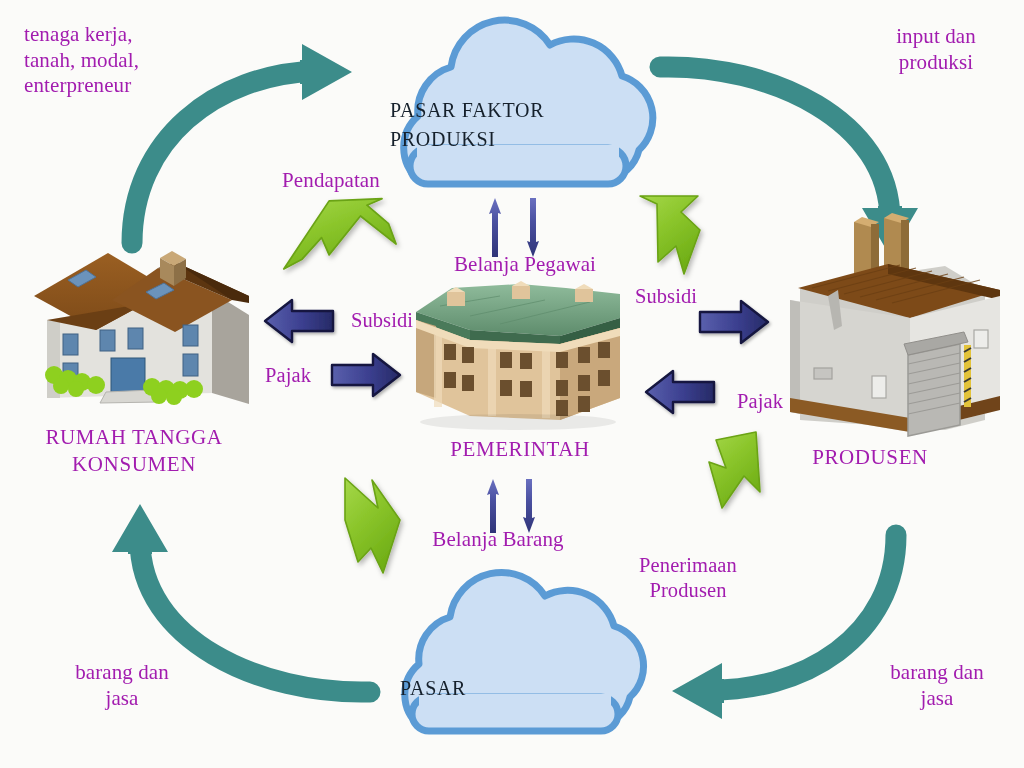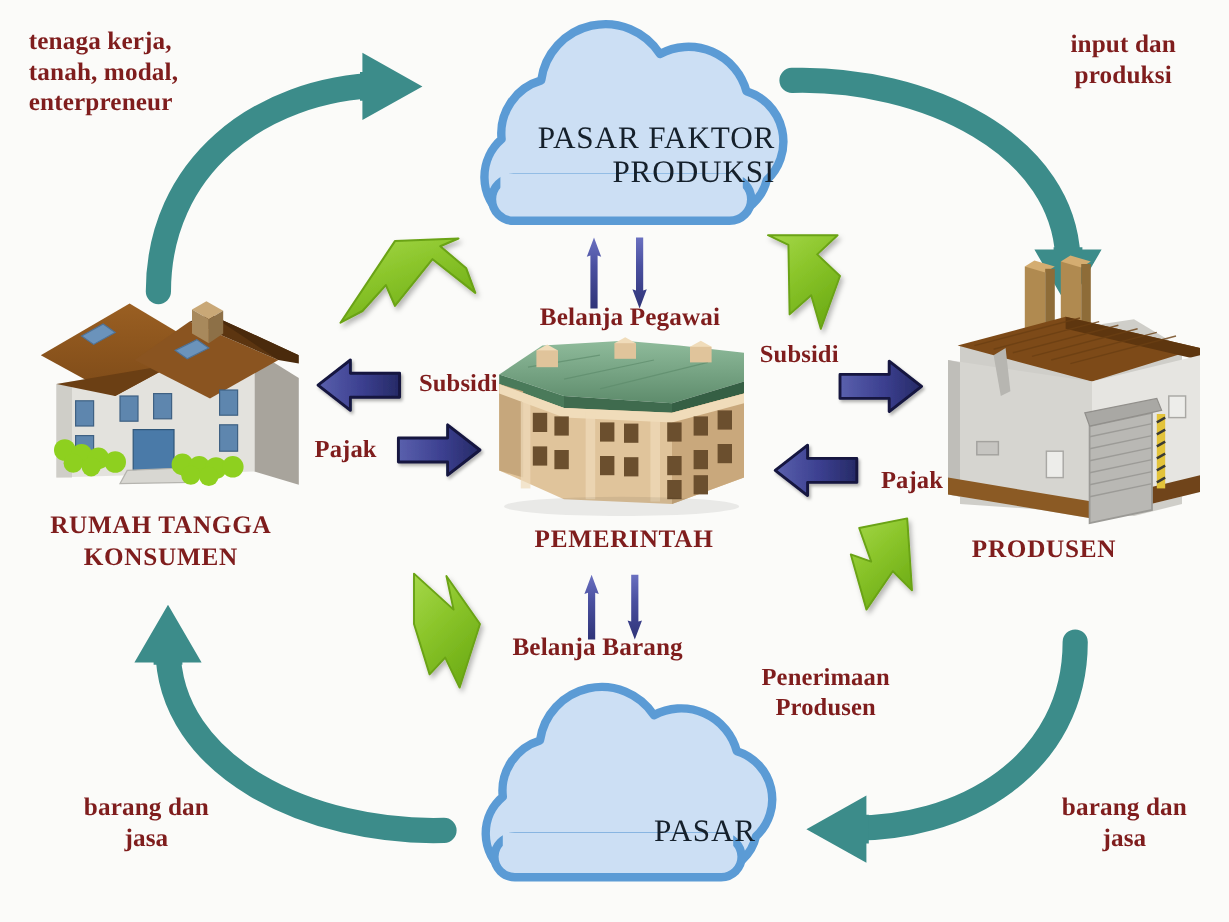--- a/index.html
+++ b/index.html
@@ -7,38 +7,38 @@
     width:1024px;height:768px;
     background:#fbfbf9;
     font-family:"Liberation Serif", serif;
     overflow:hidden;
     position:relative;
   }
   #stage{position:absolute;left:0;top:0;width:1024px;height:768px;}
   svg.layer{position:absolute;left:0;top:0;width:1024px;height:768px;}
   .lbl{
     position:absolute;
-    color:#7f1d1d;
+    color:#a21caf;
     font-family:"Liberation Serif", serif;
-    font-weight:bold;
+    font-weight:normal;
     line-height:1.22;
     white-space:pre;
     text-align:center;
     letter-spacing:0.1px;
   }
   .lbl.left{text-align:left;}
   .t20{font-size:20.5px;}
   .t21{font-size:21px;}
   .cloudtext{
     position:absolute;
     color:#15202b;
     font-family:"Liberation Serif", serif;
-    font-size:26px;
+    font-size:20px;
     letter-spacing:0.7px;
-    text-align:right;
+    text-align:left;
     line-height:1.45;
     white-space:pre;
     font-weight:400;
   }
 </style>
 </head>
 <body>
 
 <div id="stage">
 
@@ -345,20 +345,21 @@
   <div class="lbl left t21" style="left:24px; top:22px; width:230px;">tenaga kerja,
 tanah, modal,
 enterpreneur</div>
 
   <div class="lbl t21" style="left:856px; top:24px; width:160px;">input dan
 produksi</div>
 
   <div class="cloudtext" style="left:390px; top:96px; width:256px;">PASAR FAKTOR</div>
   <div class="cloudtext" style="left:390px; top:125px; width:256px;">PRODUKSI</div>
 
+  <div class="lbl t21" style="left:256px; top:168px; width:150px;">Pendapatan</div>
 
 
   <div class="lbl t21" style="left:425px; top:252px; width:200px;">Belanja Pegawai</div>
 
   <div class="lbl t20" style="left:338px; top:308px; width:88px;">Subsidi</div>
 
   <div class="lbl t20" style="left:620px; top:284px; width:92px;">Subsidi</div>
 
   <div class="lbl t20" style="left:250px; top:363px; width:76px;">Pajak</div>
 

